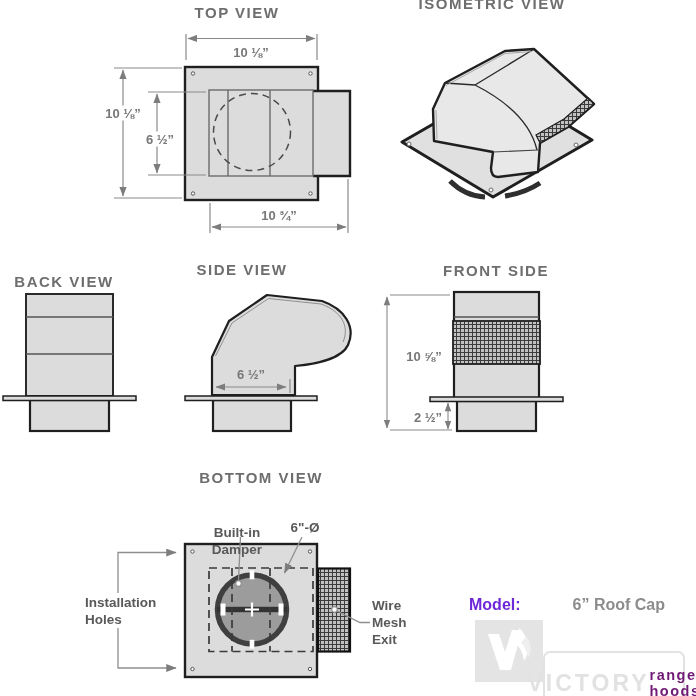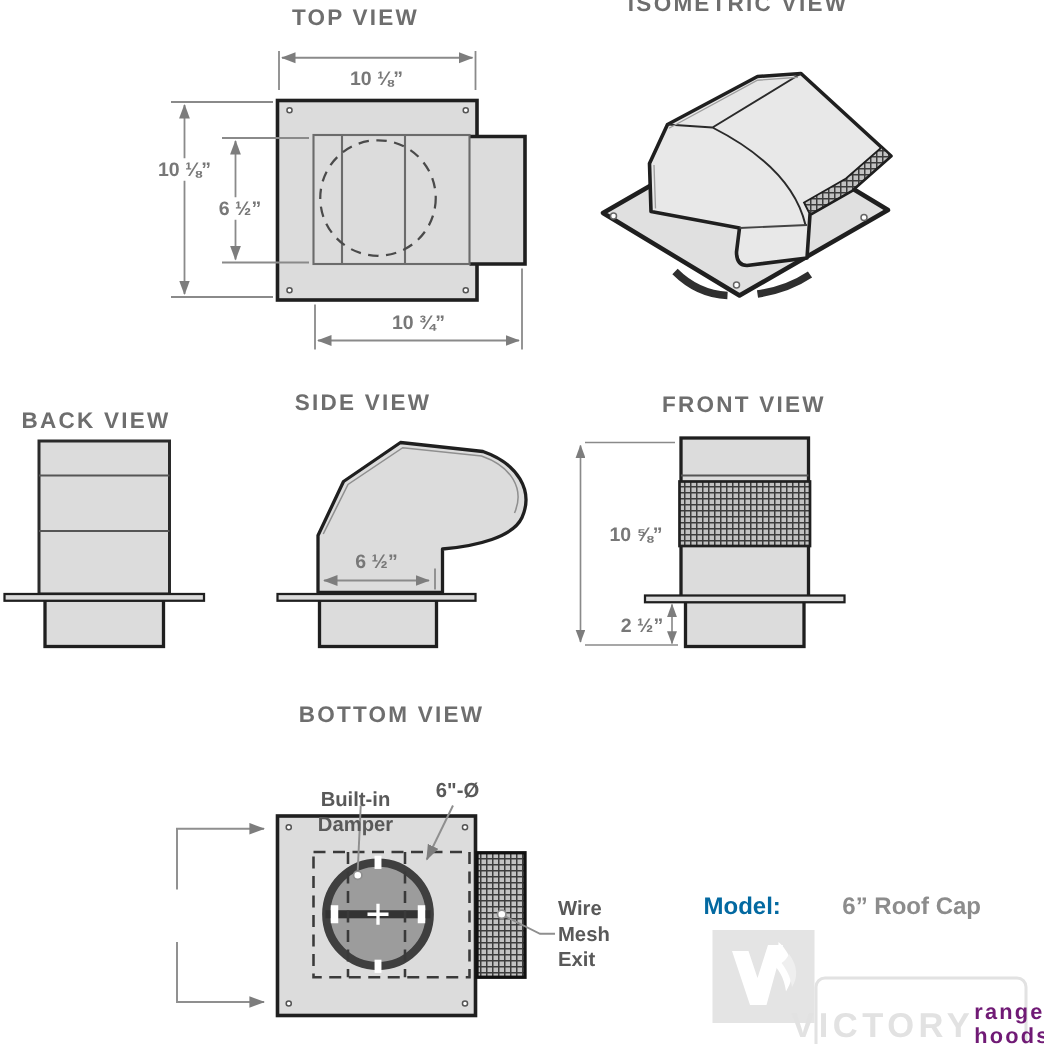--- a/index.html
+++ b/index.html
@@ -8,22 +8,22 @@
   #stage svg.linework{position:absolute;left:0;top:0;}
   .txt{position:absolute;white-space:nowrap;}
   .title{font-size:15px;font-weight:bold;color:#6e6e6e;letter-spacing:1.5px;
          transform:translate(-50%,-50%);}
   .dim{font-size:13px;font-weight:bold;color:#787878;transform:translate(-50%,-50%);}
   .dim.bg{background:#fff;padding:0 2px;}
   .lbl{font-size:13.5px;font-weight:bold;color:#595959;line-height:17px;}
   .lbl.center{transform:translateX(-50%);text-align:center;}
   .lbl.mid{transform:translate(-50%,-50%);}
   .model-row{position:absolute;left:469px;top:596px;font-size:16px;font-weight:bold;}
-  .model-label{color:#0369a1;}
-  .model-value{color:#8c8c8c;margin-left:5px;padding-left:36px;}
+  .model-label{color:#6d28d9;}
+  .model-value{color:#8c8c8c;margin-left:16px;padding-left:36px;}
   .wm-left{position:absolute;left:475px;top:620px;width:68px;height:62px;background:#e4e4e4;}
   .wm-right{position:absolute;left:543px;top:651px;width:138px;height:59px;background:#fff;
             border:2px solid #e2e2e2;border-radius:7px;display:flex;flex-direction:row;
             align-items:center;justify-content:center;}
   .wm-name{font-size:23px;font-weight:bold;color:#e2e2e2;letter-spacing:3px;line-height:24px;}
   .wm-tag{font-size:14.5px;font-weight:bold;color:#701a75;letter-spacing:1.5px;line-height:16px;}
 </style>
 </head>
 <body>
 
@@ -144,36 +144,40 @@
       </g>
       <circle cx="238.5" cy="583.5" r="2.8" fill="#fff" stroke="#8f8f8f" stroke-width="1.2"></circle>
       <circle cx="334.5" cy="609.5" r="2.8" fill="#fff" stroke="#8f8f8f" stroke-width="1.2"></circle>
     </g>
   </svg>
 
   <div class="txt title" style="left:237px;top:12px">TOP VIEW</div>
   <div class="txt title" style="left:492px;top:3px">ISOMETRIC VIEW</div>
   <div class="txt title" style="left:64px;top:281px">BACK VIEW</div>
   <div class="txt title" style="left:242px;top:269px">SIDE VIEW</div>
-  <div class="txt title" style="left:496px;top:270px">FRONT VIEW</div>
+  <div class="txt title" style="left:496px;top:270px">FRONT SIDE</div>
   <div class="txt title" style="left:261px;top:477px">BOTTOM VIEW</div>
 
   <div class="txt dim" style="left:251px;top:52px">10 ⅛”</div>
   <div class="txt dim bg" style="left:123px;top:113px">10 ⅛”</div>
   <div class="txt dim bg" style="left:160px;top:139px">6 ½”</div>
   <div class="txt dim" style="left:279px;top:215px">10 ¾”</div>
   <div class="txt dim" style="left:251px;top:374px">6 ½”</div>
   <div class="txt dim" style="left:424px;top:356px">10 ⅝”</div>
   <div class="txt dim" style="left:428px;top:417px">2 ½”</div>
 
   <div class="txt lbl center" style="left:237px;top:524px">
     <span style="display:block">Built-in</span>
     <span style="display:block">Damper</span>
   </div>
   <div class="txt lbl mid" style="left:305px;top:527px">6"-Ø</div>
+  <div class="txt lbl" style="left:85px;top:594px">
+    <span style="display:block">Installation</span>
+    <span style="display:block">Holes</span>
+  </div>
   <div class="txt lbl" style="left:372px;top:597px">
     <span style="display:block">Wire</span>
     <span style="display:block">Mesh</span>
     <span style="display:block">Exit</span>
   </div>
 
   <div class="model-row">
     <span class="model-label">Model:</span><span class="model-value">6” Roof Cap</span>
   </div>
 

